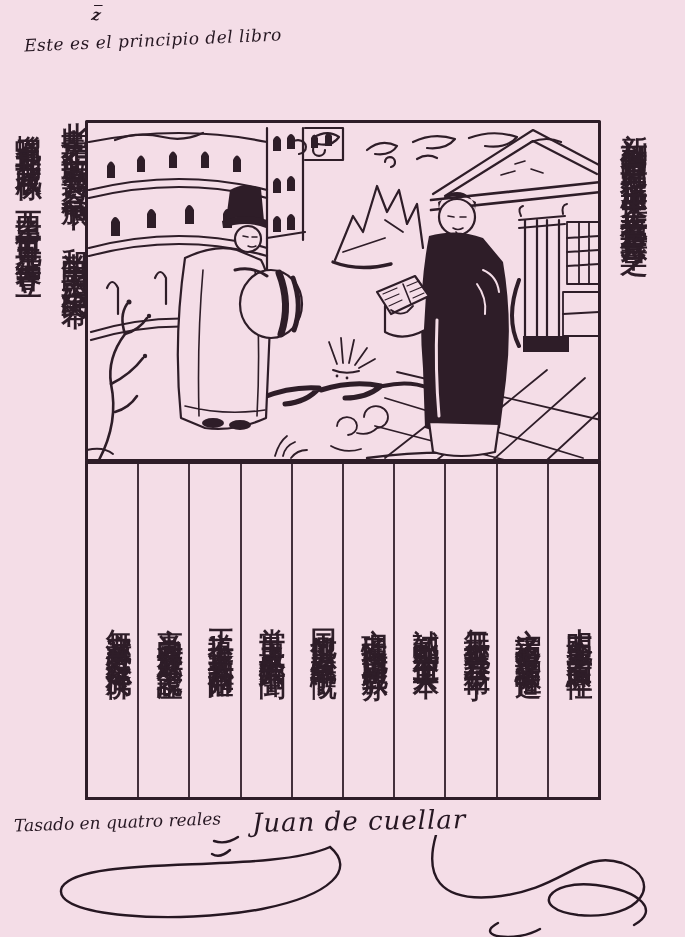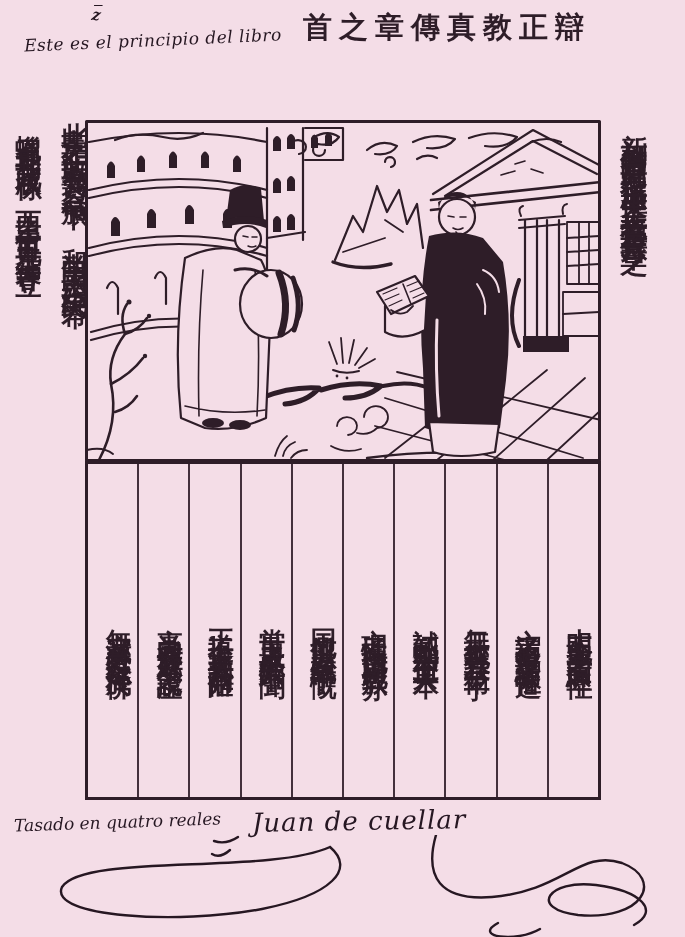--- a/index.html
+++ b/index.html
@@ -55,21 +55,20 @@
   }
   .flourish{position:absolute;left:0;top:835px;}
 </style>
 </head>
 <body>
 
 <div class="page">
 
   <span class="hand corner-mark">z</span>
   <span class="hand spanish-line">Este es el principio del libro</span>
-  <span class="cjk cn-title">首之章傳真教正辯</span>
 
   <span class="cjk vert left-outer">蠟召良工刊著此版係　西士乙千伍百九十三年仲春立</span>
   <span class="cjk vert left-inner">此畫之作非敢專製乃旨命頒下　和尚王國王始統民希</span>
   <span class="cjk vert right-col">新刻僧師高母羨撰無極天主正教真傳實錄章之一</span>
 
   <svg class="illus" width="516" height="342" viewBox="0 0 516 342" fill="none" stroke="#2e1d28" stroke-width="2.2" stroke-linecap="round" stroke-linejoin="round">
     <rect x="1.5" y="1.5" width="513" height="339" stroke-width="3"></rect>
 
     <g>
       <path d="M30,20 q22,-9 48,-3 q20,5 40,-4"></path>

